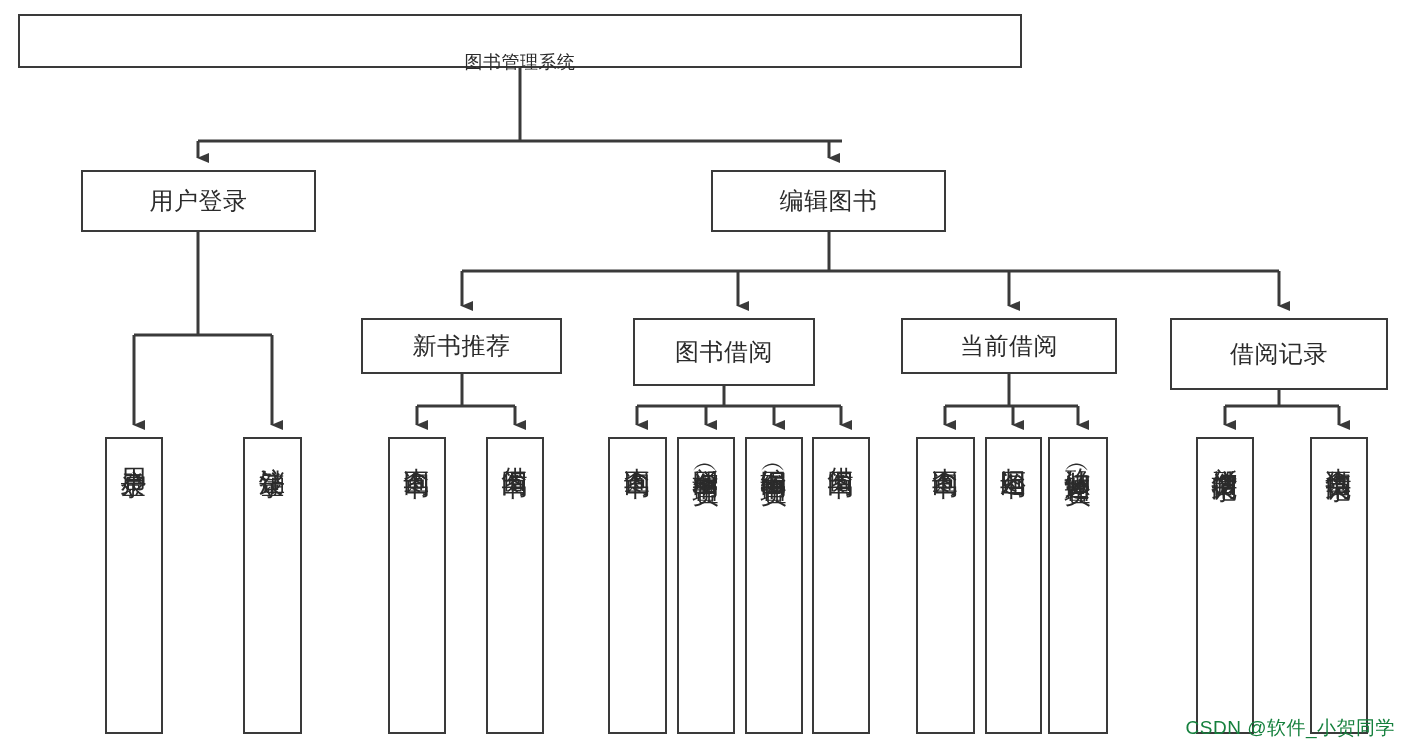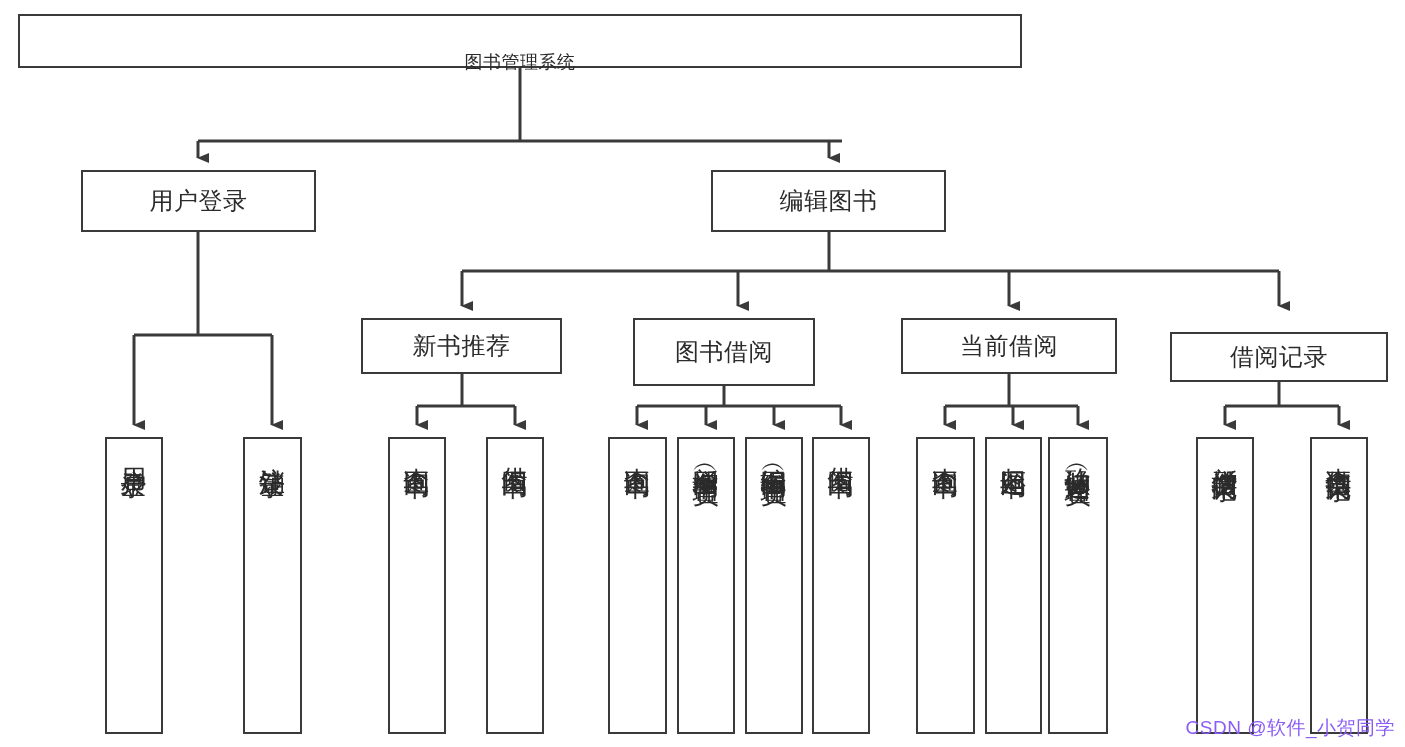--- a/index.html
+++ b/index.html
@@ -62,21 +62,21 @@
     letter-spacing: 2px;
     white-space: normal;
     max-height: 278px;
     text-align: start;
   }
   #watermark {
     position: absolute;
     right: 10px;
     bottom: 6px;
     font-size: 19px;
-    color: #8b5cf6;
+    color: #15803d;
     letter-spacing: 0.5px;
     z-index: 9;
     white-space: nowrap;
     font-family: "Liberation Sans", "DejaVu Sans", sans-serif;
   }
 </style>
 </head>
 <body>
 
 <div id="canvas">
@@ -144,21 +144,21 @@
 
   <div class="node horiz" style="left:361px; top:318px; width:201px; height:56px;">
     <span class="label">新书推荐</span>
   </div>
   <div class="node horiz" style="left:633px; top:318px; width:182px; height:68px;">
     <span class="label">图书借阅</span>
   </div>
   <div class="node horiz" style="left:901px; top:318px; width:216px; height:56px;">
     <span class="label">当前借阅</span>
   </div>
-  <div class="node horiz" style="left:1170px; top:332px; width:218px; height:50px;">
+  <div class="node horiz" style="left:1170px; top:318px; width:218px; height:72px;">
     <span class="label">借阅记录</span>
   </div>
 
   <div class="node vert" style="left:105px; top:437px; width:58px; height:297px;">
     <span class="label">用户登录</span>
   </div>
   <div class="node vert" style="left:243px; top:437px; width:59px; height:297px;">
     <span class="label">注销登录</span>
   </div>
 

